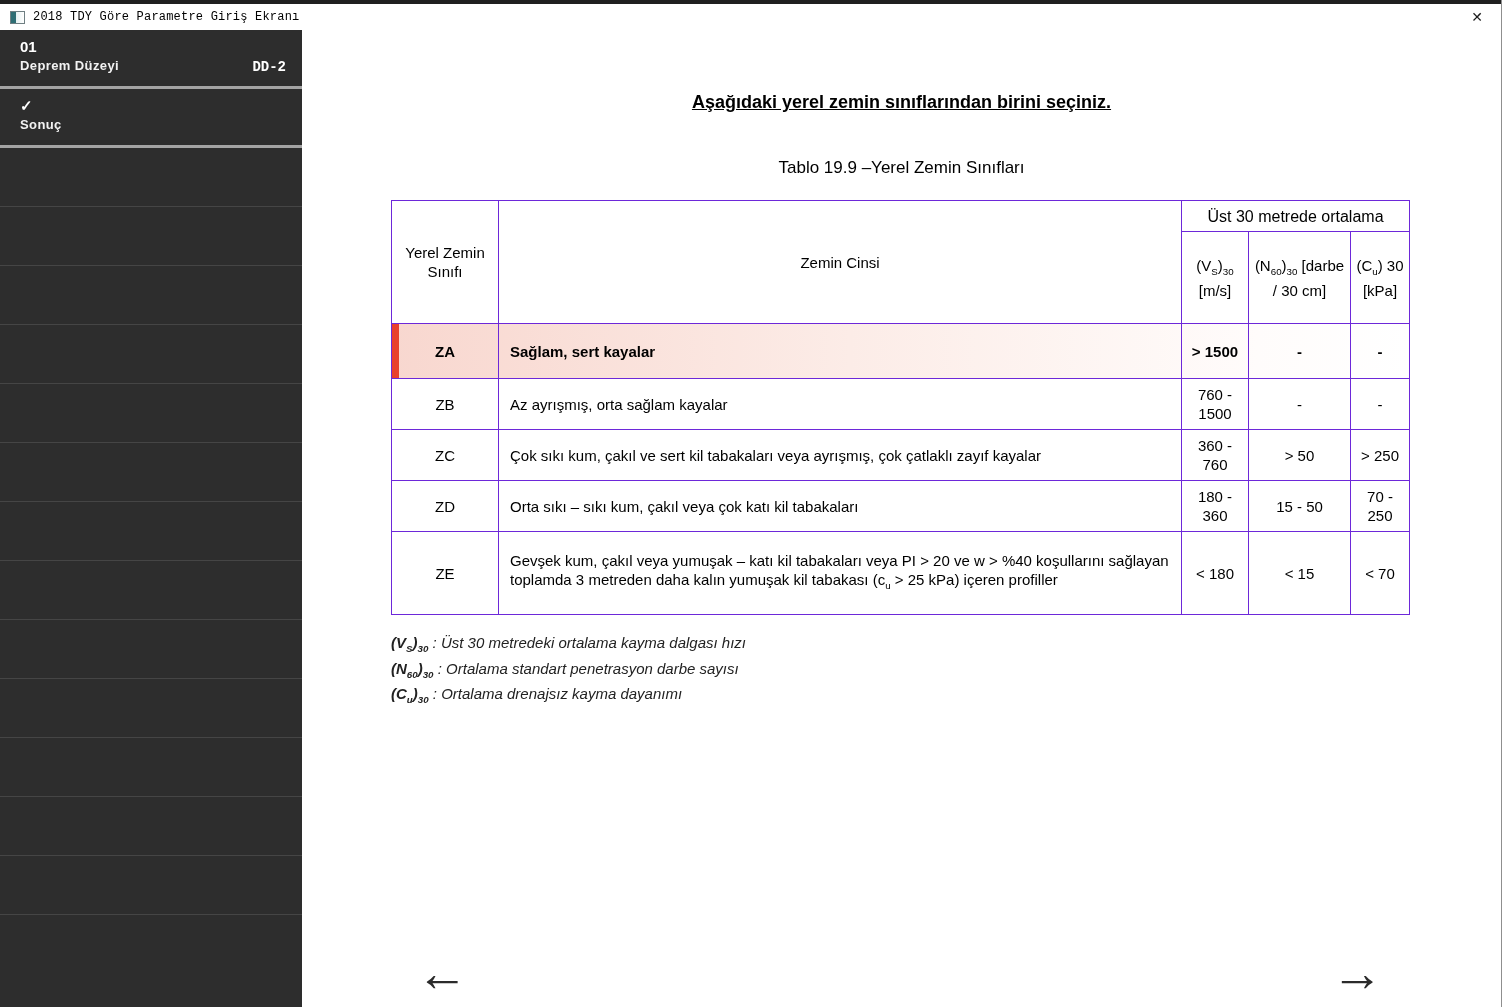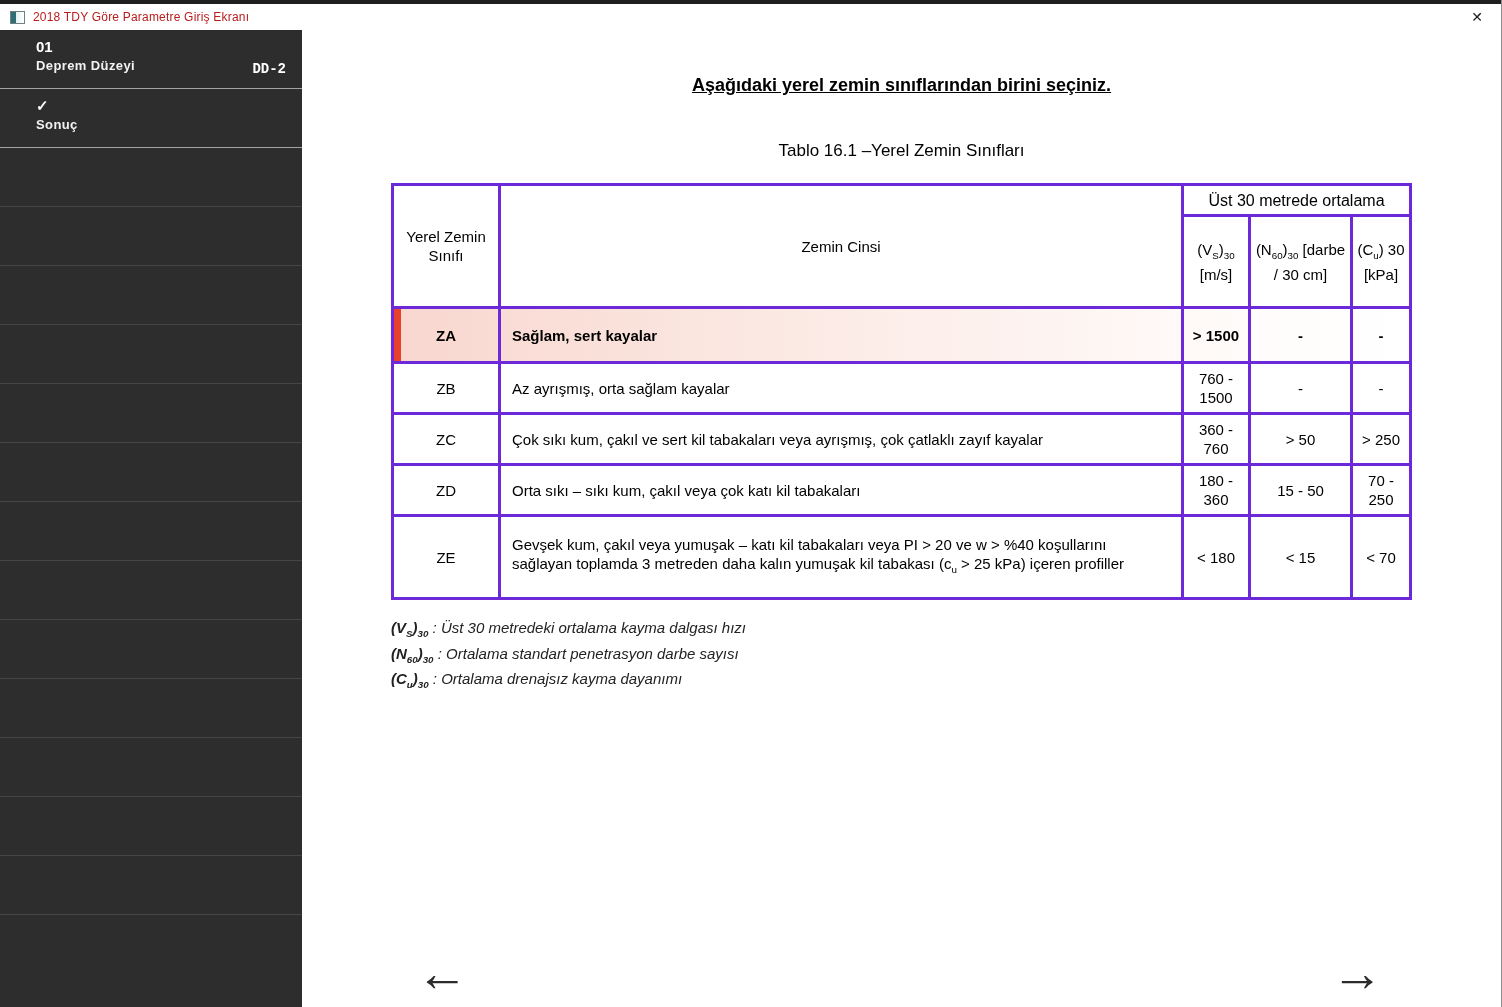--- a/index.html
+++ b/index.html
@@ -9,50 +9,50 @@
   .window { width:1502px; height:1007px; position:relative; background:#fff;
             border-right:1px solid #8f8f8f; border-bottom:1px solid #8f8f8f; }
 
   .top-strip { height:4px; background:#1f1f1f; }
 
   .titlebar { height:26px; background:#fff; display:flex; align-items:center;
               padding:0 10px; position:relative; }
   .app-icon { width:15px; height:13px; border:1px solid #6f7f82; display:inline-block;
               background:linear-gradient(to right, #2e6e74 0%, #2e6e74 42%, #e8f2f2 42%, #ffffff 100%);
               margin-right:8px; flex:none; }
-  .titlebar .title { font-size:12px; color:#b91c1c; letter-spacing:.2px; }
+  .titlebar .title { font-size:12px; color:#000000; letter-spacing:.2px;font-family:Liberation Mono, monospace; }
   .close-btn { margin-left:auto; font-size:14px; color:#1c1c1c; width:28px; text-align:center;
                cursor:default; line-height:26px; }
 
   .body { display:flex; height:977px; }
 
   
   .sidebar { width:302px; background:#2d2d2d; overflow:hidden; flex:none; }
-  .step { height:59px; position:relative; padding:8px 16px 0 36px; color:#fff;
-          border-bottom:1px solid #a3a3a3; cursor:default; }
+  .step { height:59px; position:relative; padding:8px 16px 0 20px; color:#fff;
+          border-bottom:3px solid #a3a3a3; cursor:default; }
   .step .num   { font-size:15px; font-weight:bold; line-height:18px; }
   .step .label { font-size:13px; font-weight:bold; margin-top:2px; color:#f2f2f2;
                  letter-spacing:.4px; }
   .step .value { position:absolute; right:16px; bottom:11px; font-size:14px;
                  font-weight:bold; color:#fff;font-family:Liberation Mono, monospace; }
   .step.selected { background:linear-gradient(90deg,#a23431 0%, #7b322e 30%, #473634 65%, #383131 85%, #343030 100%); }
   .step.selected::before { content:""; position:absolute; left:0; top:0; bottom:0;
                            width:8px; background:#e23b2e; }
   .empty-row { height:59px; border-bottom:1px solid #454545; }
   sub { font-size:.65em; }
 
   
   main { flex:1; position:relative; background:#fff; }
-  .heading { margin-top:45px; text-align:center; font-size:18px; font-weight:bold;
+  .heading { margin-top:62px; text-align:center; font-size:18px; font-weight:bold;
              text-decoration:underline; color:#000; }
   .table-title { margin-top:45px; text-align:center; font-size:17px; color:#000; }
 
   table { margin:22px 0 0 89px; border-collapse:collapse; table-layout:fixed;
           width:1018px; font-size:15px; color:#000; }
-  td,th { border:3px solid #6d28d9; vertical-align:middle; text-align:center;
+  td,th { border:1px solid #6d28d9; vertical-align:middle; text-align:center;
           padding:2px 4px; font-weight:normal; line-height:19px; }
   th.group-hdr { height:31px; font-size:16px; }
   tr.subhdr th { height:92px; }
   td.desc { text-align:left; padding:4px 11px; }
   tr.r-za { height:55px; }
   tr.r-std { height:51px; }
   tr.r-ze { height:83px; }
   tr.data-row { cursor:default; }
   tr.selected { background:linear-gradient(to right,#f8d7cf 0%, #fcece7 45%, #fffcfb 85%, #fff 100%); }
   tr.selected td { font-weight:bold; }
@@ -105,21 +105,21 @@
           <div class="empty-row"></div>
           <div class="empty-row"></div>
           <div class="empty-row"></div>
           <div class="empty-row"></div>
           <div class="empty-row"></div>
         </div>
     </aside>
 
     <main>
       <div class="heading">Aşağıdaki yerel zemin sınıflarından birini seçiniz.</div>
-      <div class="table-title">Tablo 16.1 –Yerel Zemin Sınıfları</div>
+      <div class="table-title">Tablo 19.9 –Yerel Zemin Sınıfları</div>
 
       <table>
         <colgroup>
           <col style="width:107px">
             <col style="width:683px">
             <col style="width:67px">
           <col style="width:102px">
             <col style="width:59px">
         </colgroup>
         <tbody>

